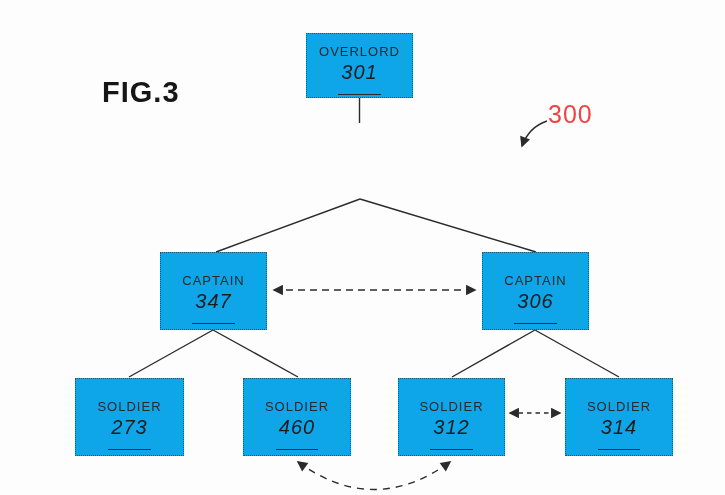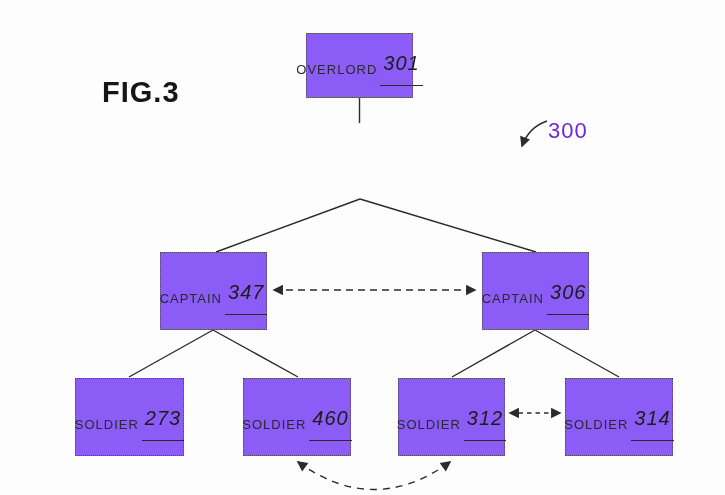--- a/index.html
+++ b/index.html
@@ -9,23 +9,23 @@
     background:#fdfdfd;
     overflow:hidden;
     font-family:"Liberation Sans", sans-serif;
     color:#1f1f1f;
   }
   .wires{position:absolute;inset:0;}
   .node{
     position:absolute;
     box-sizing:border-box;
     border:1px dotted #4a4a4a;
-    background:#8b5cf6;
+    background:#0ea5e9;
     display:flex;
-    flex-direction:row;
+    flex-direction:column;
     align-items:center;
     justify-content:center;
     gap:3px;
     padding-top:14px;
   }
   .node--overlord{padding-top:8px;}
   .node-label{
     font-size:13px;
     letter-spacing:1px;
     color:#2a2a2a;
@@ -42,24 +42,24 @@
   .fig-label{
     position:absolute;
     left:102px;top:76px;
     font-size:29px;
     font-weight:bold;
     letter-spacing:1px;
     color:#161616;
   }
   .ref-label{
     position:absolute;
-    left:548px;top:118px;
-    font-size:22px;
+    left:548px;top:100px;
+    font-size:25px;
     letter-spacing:1px;
-    color:#6d28d9;
+    color:#ef4444;
   }
 </style>
 </head>
 <body>
 
 <div class="canvas">
 
   <svg class="wires" width="725" height="495" viewBox="0 0 725 495">
     <defs>
       <marker id="ah" viewBox="0 0 10 10" refX="8.5" refY="5" markerWidth="8.5" markerHeight="7.5" orient="auto-start-reverse">

